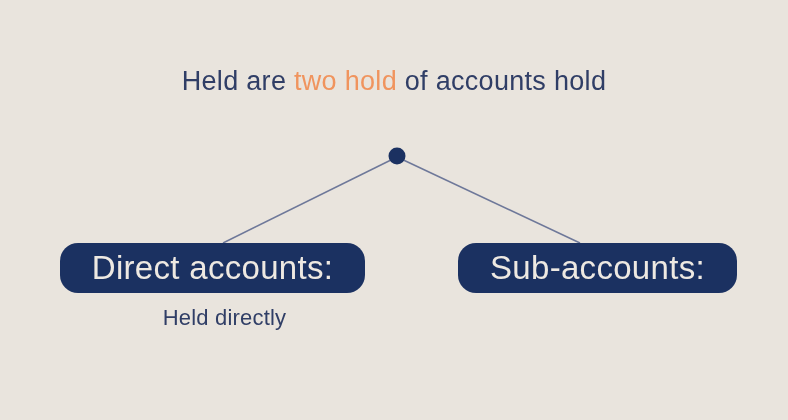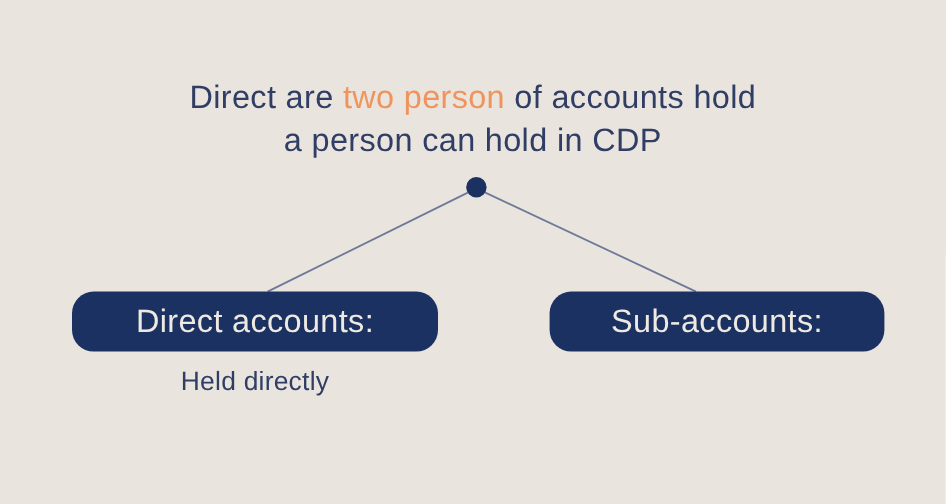--- a/index.html
+++ b/index.html
@@ -47,46 +47,45 @@
   .acct-box {
     position: absolute;
     top: 243px;
     height: 50px;
     background: #1b3161;
     border-radius: 18px;
     display: flex;
     align-items: center;
     justify-content: center;
     color: #eee9e2;
-    font-size: 27px;
+    font-size: 33px;
     font-weight: 400;
     letter-spacing: 0.3px;
     box-sizing: border-box;
   }
   .acct-box.left  { left: 60px;  width: 305px; }
   .acct-box.right { left: 458px; width: 279px; }
   .sub-label {
     position: absolute;
     text-align: center;
     color: #303e66;
     font-size: 22px;
     font-weight: 500;
     letter-spacing: 0.2px;
   }
-  .sub-label.left  { left: 60px;  width: 305px; top: 305px; line-height: 26px; }
+  .sub-label.left  { left: 72px;  width: 305px; top: 305px; line-height: 26px; }
   .sub-label.right { left: 458px; width: 279px; top: 306px; line-height: 29px; }
 </style>
 </head>
 <body>
 
 <div class="canvas">
 
   <div class="title">
-    <div><span>Direct are </span><span class="hl">two person</span><span> of accounts hold</span></div>
-    <div>a person can hold in CDP</div>
+    <div><span>Held are </span><span class="hl">two hold</span><span> of accounts hold</span></div>
   </div>
 
   <svg class="connectors" viewBox="0 0 788 420" xmlns="http://www.w3.org/2000/svg">
     <line x1="397" y1="157" x2="223" y2="243"></line>
     <line x1="397" y1="157" x2="580" y2="243"></line>
     <circle cx="397" cy="156" r="8.5"></circle>
   </svg>
 
   <div class="acct-box left">
     <span>Direct accounts:</span>

